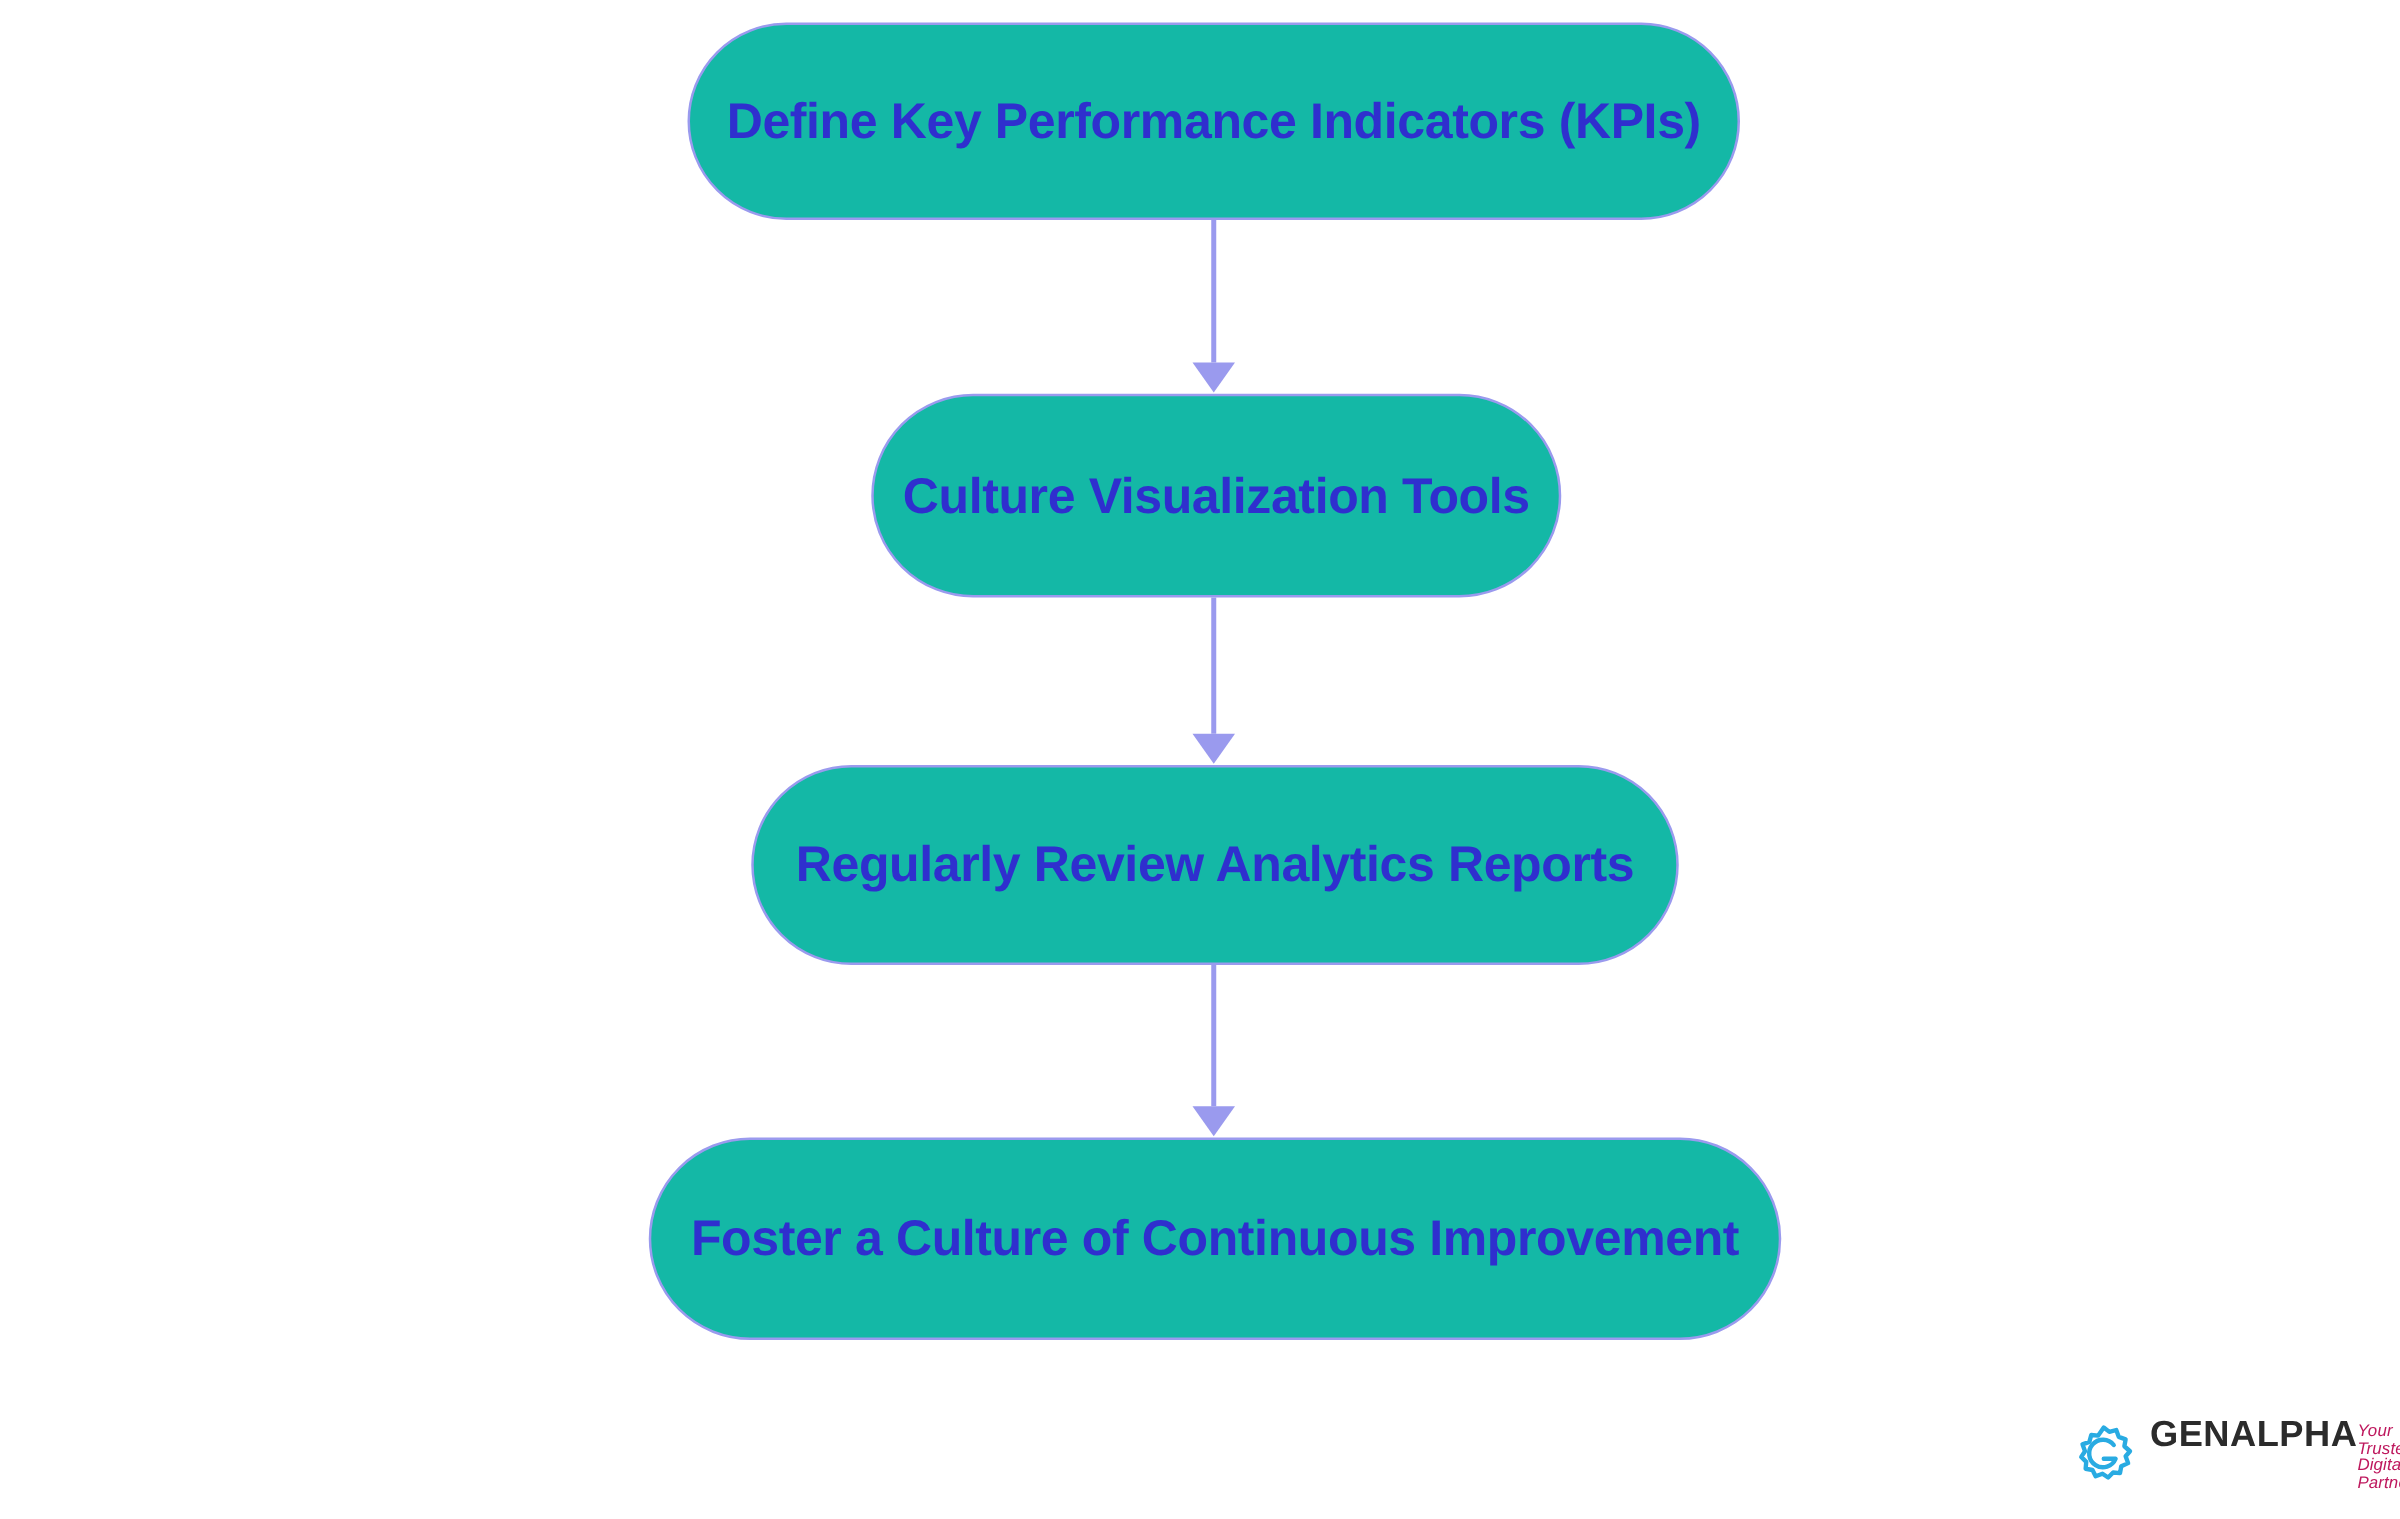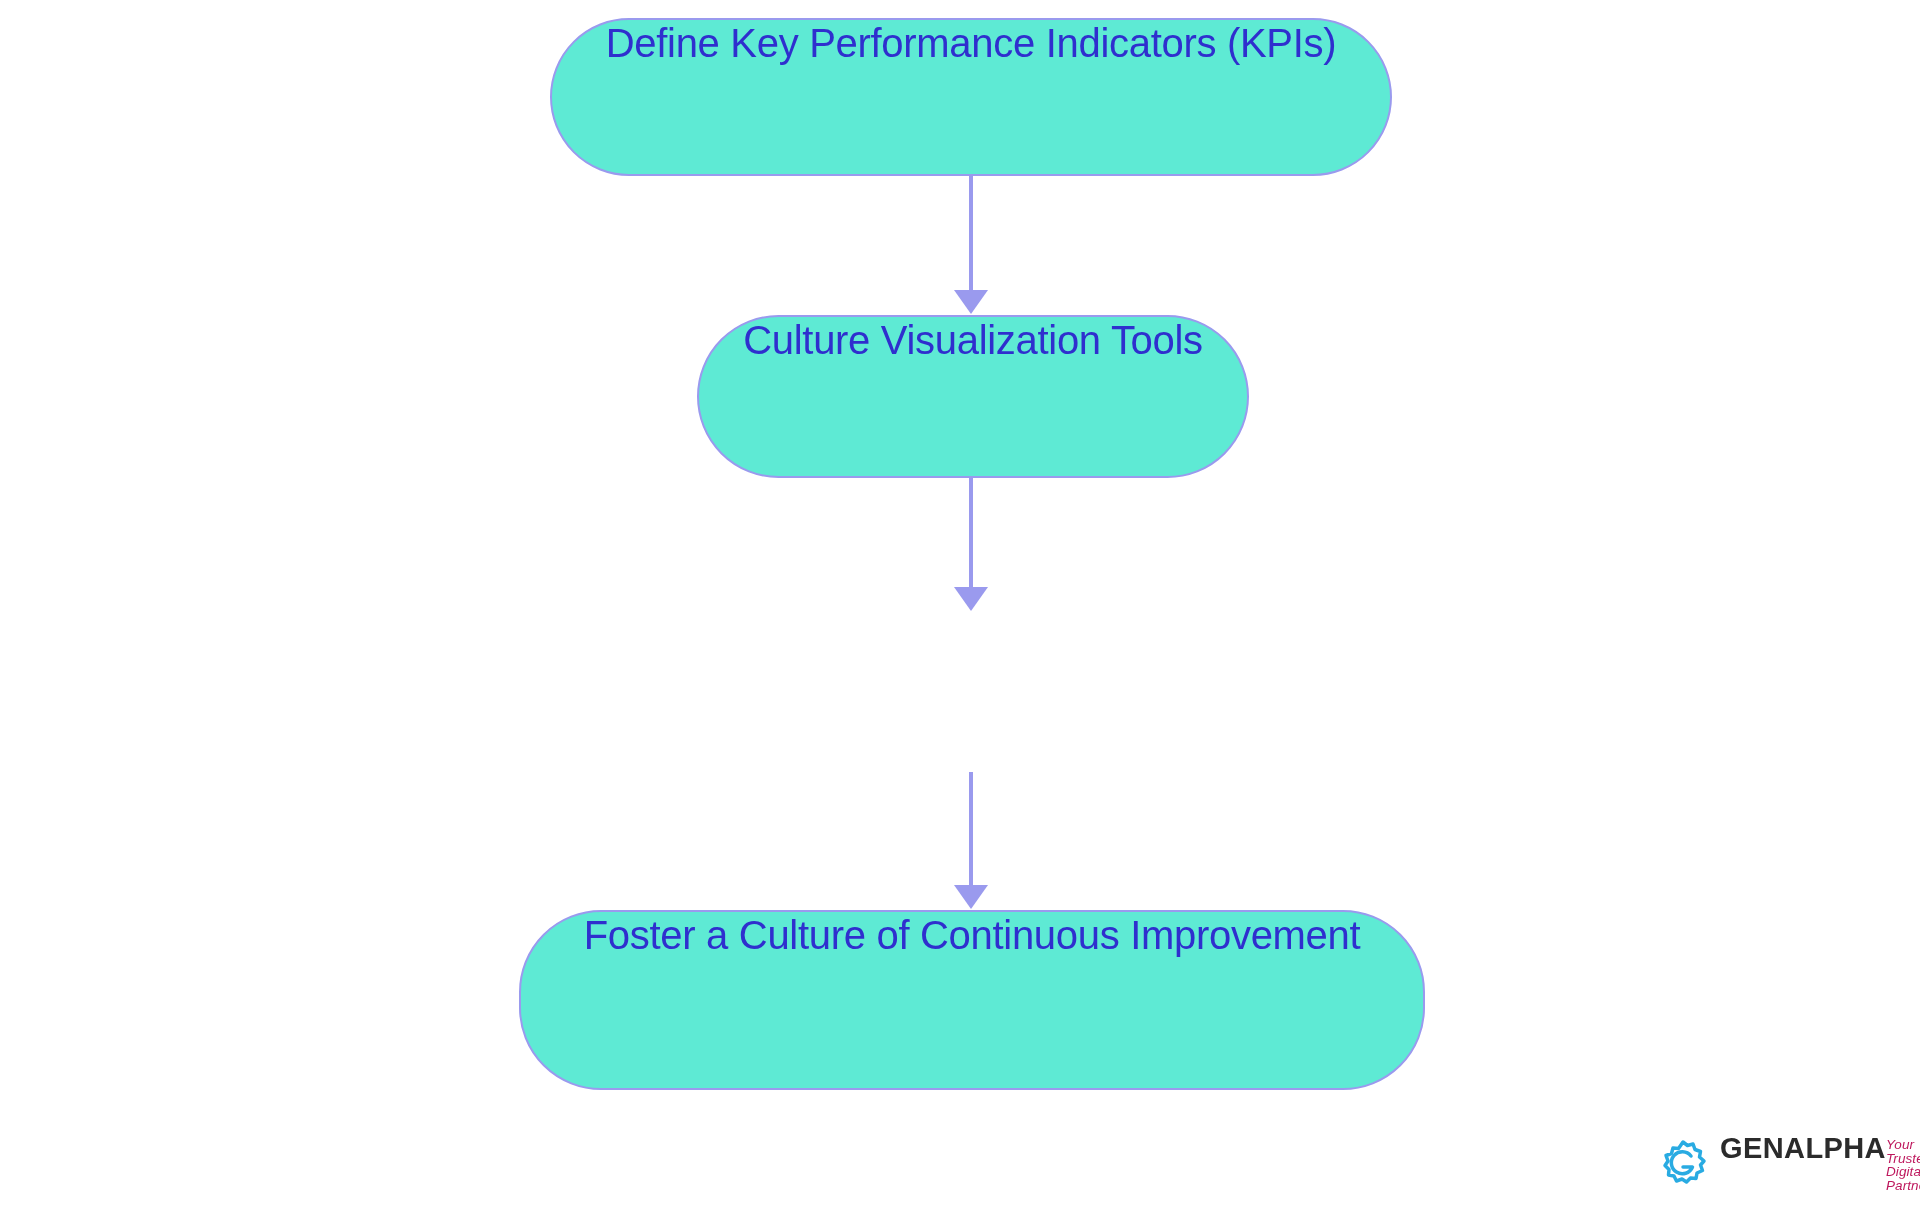--- a/index.html
+++ b/index.html
@@ -16,45 +16,45 @@
     width: 1920px;
     height: 1215px;
     background: #ffffff;
     overflow: hidden;
   }
 
   
   .node {
     position: absolute;
     box-sizing: border-box;
-    background: #5eead4;
+    background: #14b8a6;
     border: 2px solid #9a9aee;
     border-radius: 82px;
     display: flex;
-    align-items: flex-start;
+    align-items: center;
     justify-content: center;
     text-align: center;
     color: #2f2fce;
     font-family: "Liberation Sans", sans-serif;
-    font-weight: 400;
+    font-weight: 700;
     letter-spacing: -0.3px;
     line-height: 1.15;
     -webkit-font-smoothing: antialiased;
   }
 
   .node-label {
     display: block;
     padding: 0 34px;
     white-space: nowrap;
   }
 
   #node-0 { left: 550px;  top: 18px;   width: 842px; height: 158px; font-size: 40px; }
   #node-1 { left: 697px;  top: 315px;  width: 552px; height: 163px; font-size: 40px; }
   #node-2 { left: 601px;  top: 612px;  width: 742px; height: 160px; font-size: 40px; }
-  #node-3 { left: 519px;  top: 910px;  width: 906px; height: 180px; font-size: 40px; }
+  #node-3 { left: 519px;  top: 910px;  width: 906px; height: 162px; font-size: 40px; }
 
   
   .connector {
     position: absolute;
     left: 0;
     top: 0;
     width: 1920px;
     height: 1215px;
     pointer-events: none;
   }
@@ -122,20 +122,23 @@
   </svg>
 
   <div class="node" id="node-0">
     <span class="node-label">Define Key Performance Indicators (KPIs)</span>
   </div>
 
   <div class="node" id="node-1">
     <span class="node-label">Culture Visualization Tools</span>
   </div>
 
+  <div class="node" id="node-2">
+    <span class="node-label">Regularly Review Analytics Reports</span>
+  </div>
 
   <div class="node" id="node-3">
     <span class="node-label">Foster a Culture of Continuous Improvement</span>
   </div>
 
   <div id="logo">
     <svg id="logo-mark" viewBox="0 0 100 100" aria-hidden="true">
       <g fill="none" stroke="#29ABE2" stroke-width="7" stroke-linejoin="round" stroke-linecap="round">
         <path d="M50 8
                  L59 15 L70 12 L74 23 L85 27 L83 38 L92 46 L85 54

